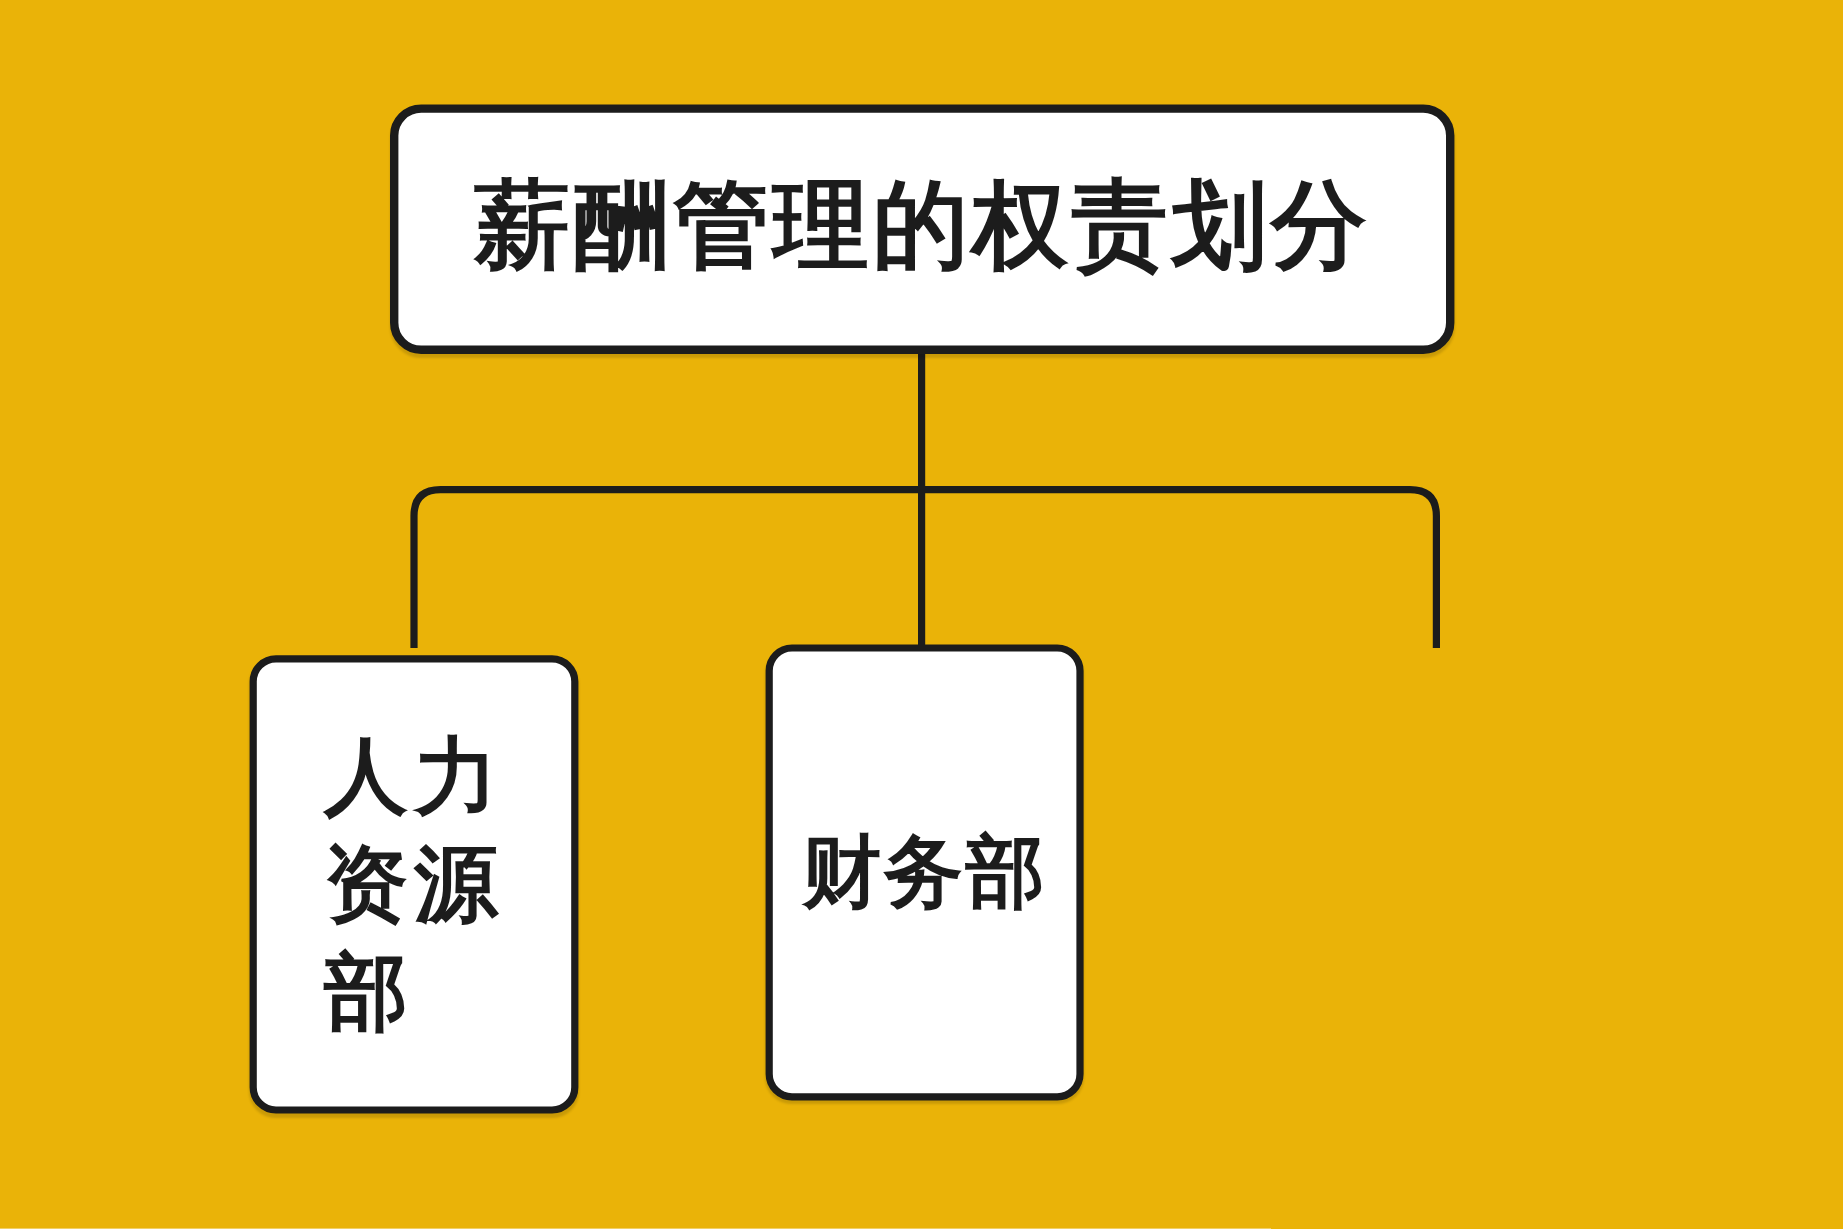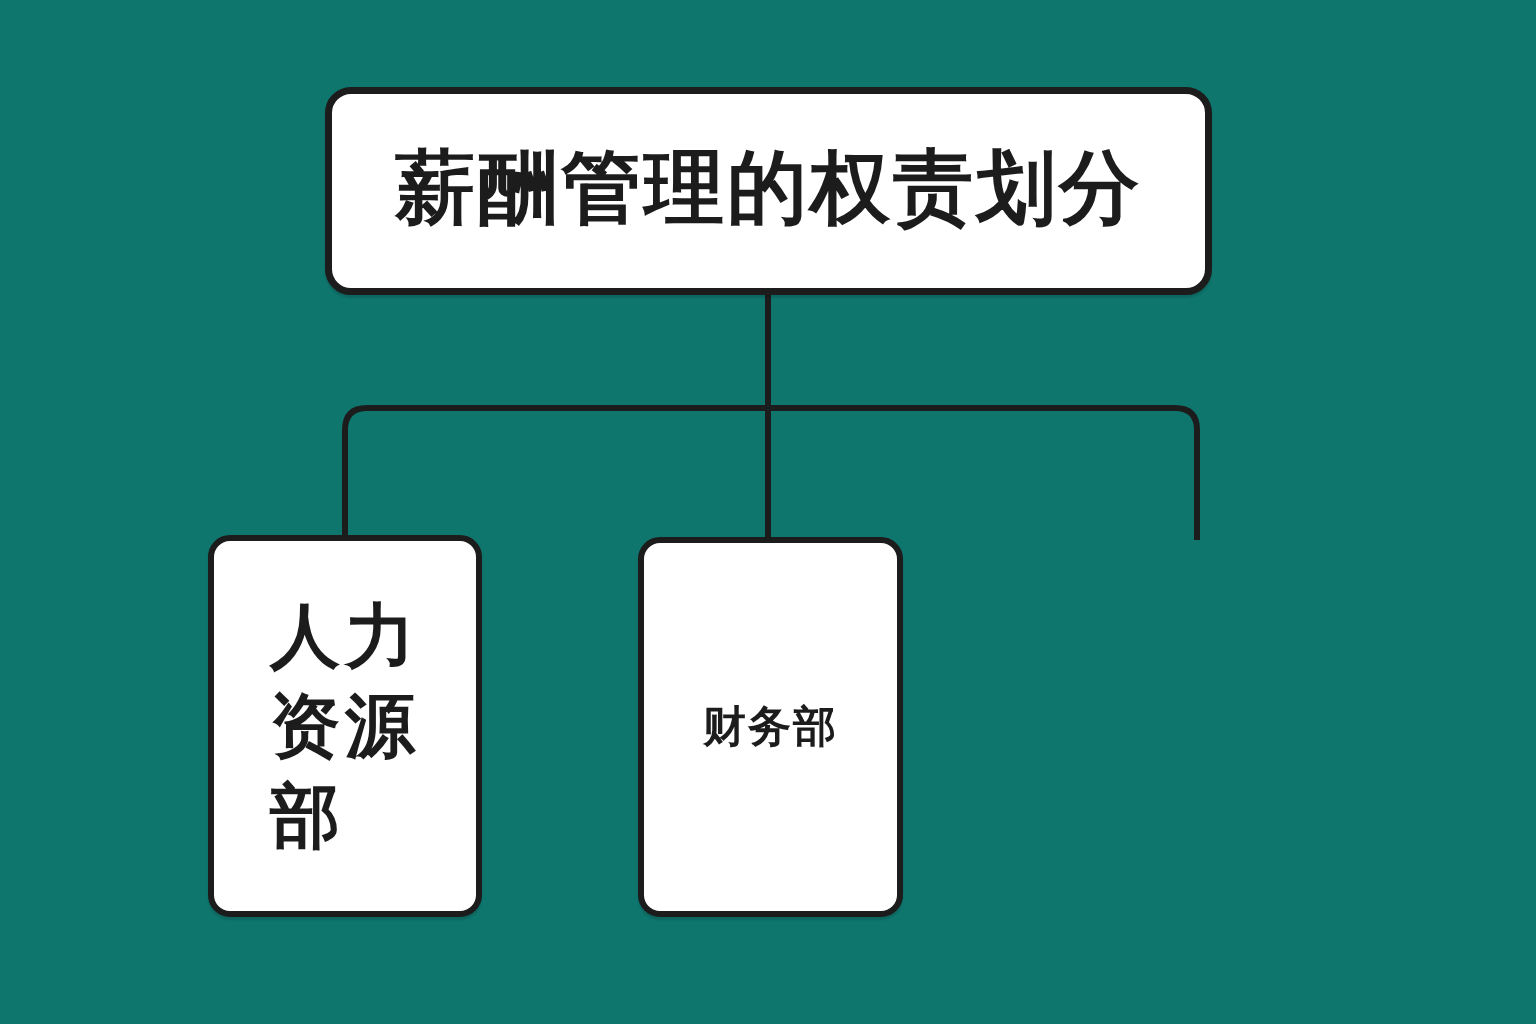--- a/index.html
+++ b/index.html
@@ -4,21 +4,21 @@
 <style>
   html, body {
     margin: 0;
     padding: 0;
     background: #ffffff;
   }
   .canvas {
     position: relative;
     width: 1536px;
     height: 1024px;
-    background: #0f766e;
+    background: #eab308;
     overflow: hidden;
     font-family: "Liberation Sans", sans-serif;
   }
   .connectors {
     position: absolute;
     left: 0;
     top: 0;
     width: 1536px;
     height: 1024px;
   }
@@ -49,28 +49,28 @@
     border-radius: 26px;
   }
   .node-root .label {
     font-size: 80px;
     font-weight: 700;
     letter-spacing: 3px;
     white-space: nowrap;
     transform: translateY(-2px);
   }
   .node-child .label {
-    font-size: 43px;
+    font-size: 66px;
     font-weight: 700;
     letter-spacing: 2px;
     white-space: nowrap;
   }
   .node-hr {
     left: 208px;
-    top: 535px;
+    top: 546px;
     width: 274px;
     height: 382px;
     justify-content: flex-start;
   }
   .node-hr .label {
     font-size: 70px;
     line-height: 90px;
     letter-spacing: 5px;
     white-space: pre-line;
     padding-left: 56px;

